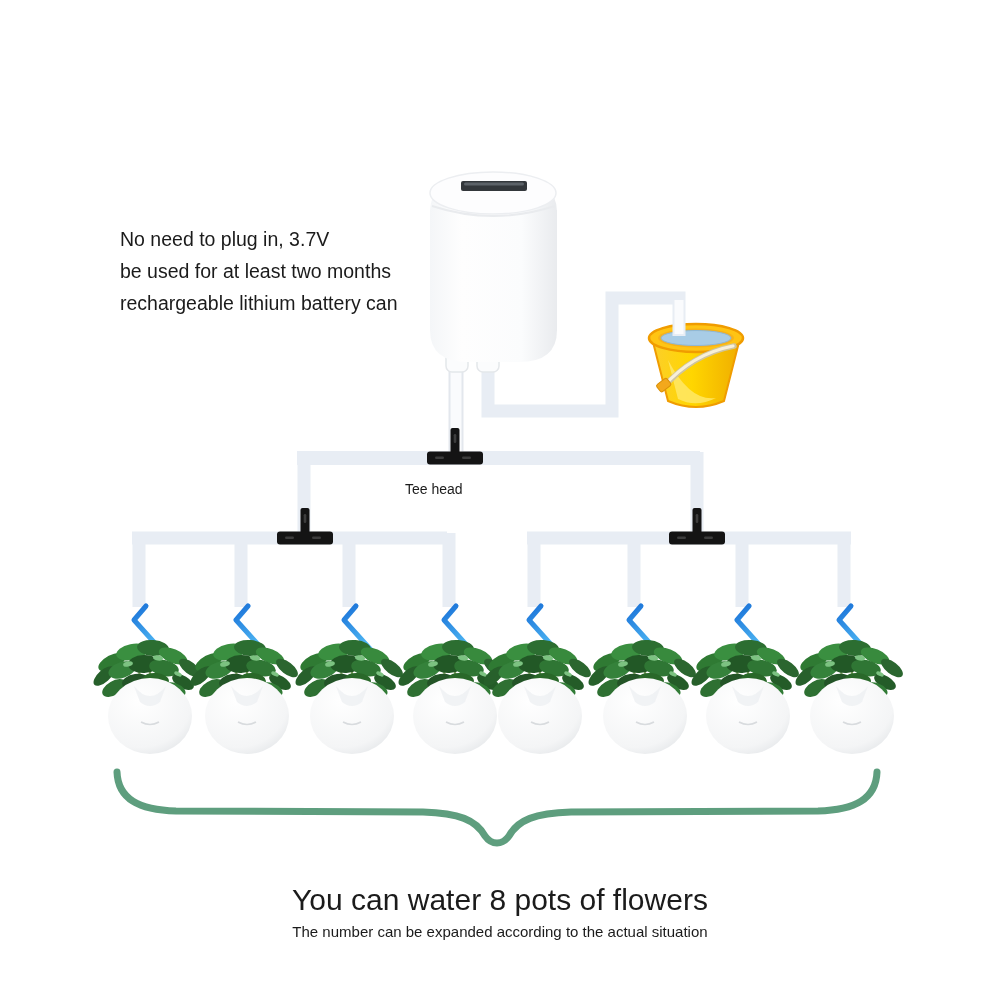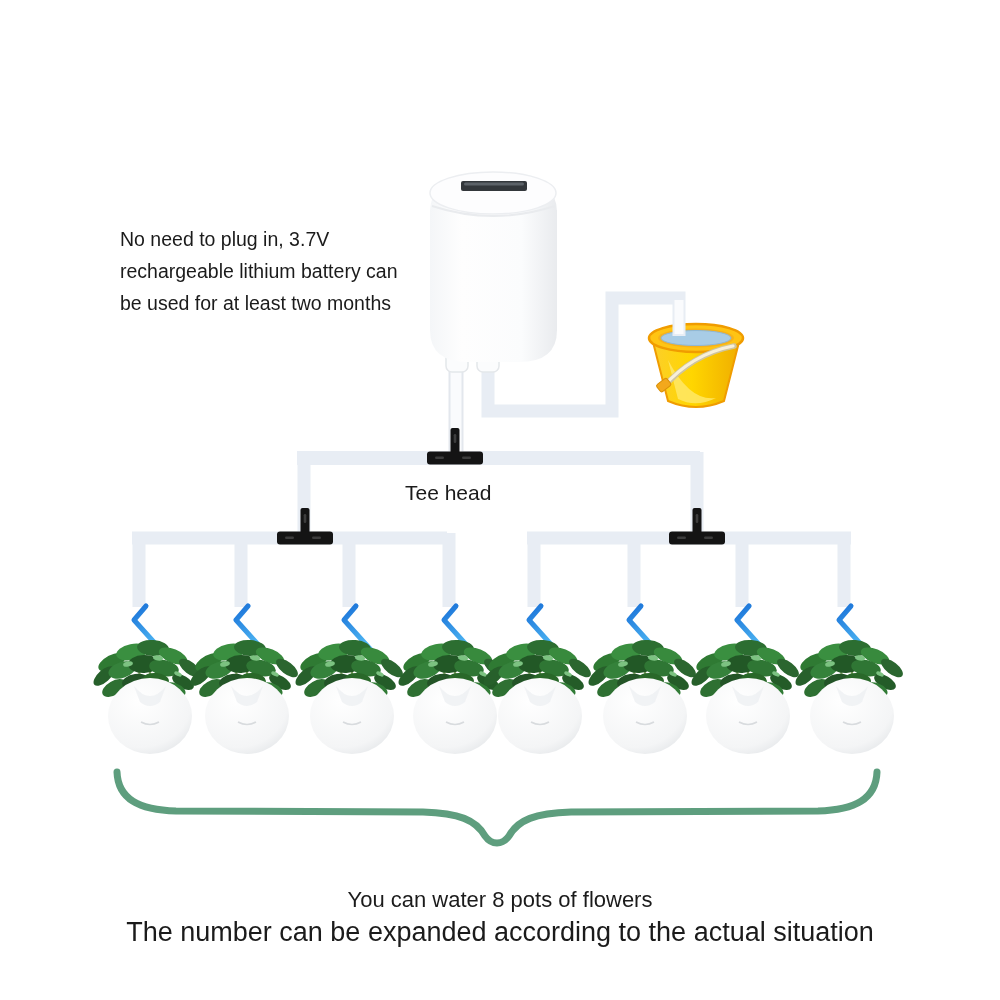--- a/index.html
+++ b/index.html
@@ -5,24 +5,24 @@
   html,body{margin:0;padding:0;background:#fff;}
   body{
     width:1000px;height:1000px;position:relative;overflow:hidden;
     font-family:"Liberation Sans", sans-serif;
     color:var(--text,#1b1b1b);
   }
   .stage{position:absolute;left:0;top:0;width:1000px;height:752px;}
   svg.diagram{position:absolute;left:0;top:0;}
   .note{position:absolute;font-size:19.5px;line-height:32px;white-space:nowrap;}
   .note div{white-space:nowrap;}
-  .tee-label{position:absolute;left:405px;top:481px;font-size:21px;}
+  .tee-label{position:absolute;left:405px;top:481px;font-size:14px;}
   .caption{position:absolute;left:0;top:884px;width:1000px;text-align:center;}
-  .caption .l1{font-size:22px;line-height:32px;}
-  .caption .l2{font-size:27px;line-height:32px;}
+  .caption .l1{font-size:30px;line-height:32px;}
+  .caption .l2{font-size:15px;line-height:32px;}
   .left-note{left:120px;top:223px;}
   .right-note{left:722px;top:246px;}
 </style>
 </head>
 <body>
 
 <div class="stage">
 
   <svg class="diagram" width="1000" height="1000" viewBox="0 0 1000 1000">
     <defs>
@@ -159,22 +159,22 @@
       <use href="#plantpot-symbol" x="645" y="714"></use>
       <use href="#plantpot-symbol" x="748" y="714"></use>
       <use href="#plantpot-symbol" x="852" y="714"></use>
     </g>
 
     <path d="M117,772 C118,799 139,810 176,811 L423,812 C459,813 476,820 485,836 Q490,843 497,843 Q504,843 509,836 C518,820 535,813 571,812 L818,811 C855,810 876,799 877,772" fill="none" style="stroke:var(--brace-green,#5e9e7e)" stroke-width="7" stroke-linecap="round"></path>
   </svg>
 
   <div class="note left-note">
     <div>No need to plug in, 3.7V</div>
+    <div>be used for at least two months</div>
     <div>rechargeable lithium battery can</div>
-    <div>be used for at least two months</div>
   </div>
 
 
   <div class="tee-label">Tee head</div>
 
   <div class="caption">
     <div class="l1">You can water 8 pots of flowers</div>
     <div class="l2">The number can be expanded according to the actual situation</div>
   </div>
 

